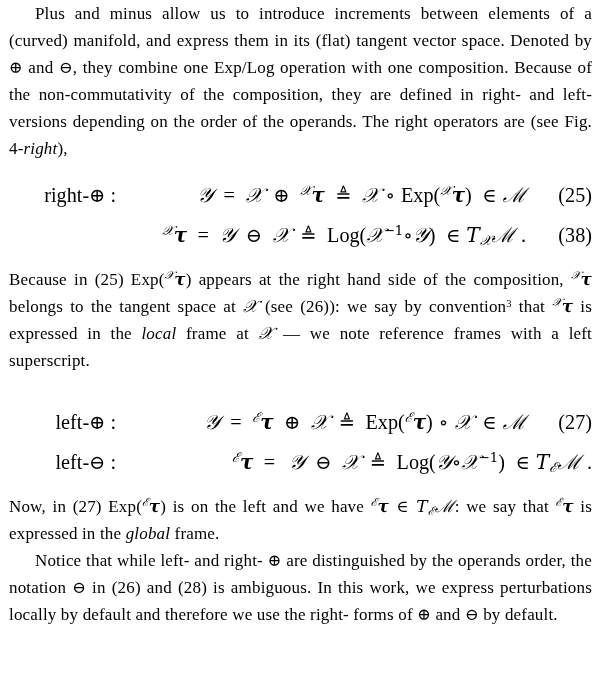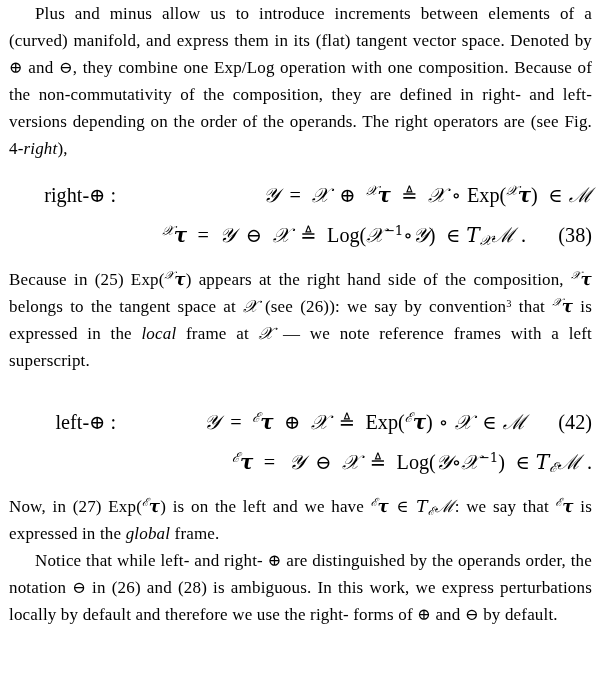--- a/index.html
+++ b/index.html
@@ -136,41 +136,43 @@
 <div class="page">
   <div class="col">
 
     <p class="para indent"><span>Plus and minus allow us to introduce increments between elements of a (curved) manifold, and express them in its (flat) tangent vector space. Denoted by </span><span class="op">⊕</span><span> and </span><span class="op">⊖</span><span>, they combine one Exp/Log operation with one composition. Because of the non-commutativity of the composition, they are defined in right- and left- versions depending on the order of the operands. The right operators are (see Fig. 4-</span><span class="it">right</span><span>),</span></p>
 
     <div class="eqblock" style="margin-top:12px;">
 
       <div class="eqrow">
         <div class="eq-label"><span>right-</span><span class="op">⊕</span><span> :</span></div>
         <div class="eq-body"><span class="mcal">𝒴</span><span class="sp-w"></span><span class="rm">=</span><span class="sp-w"></span><span class="mcal">𝒳</span><span class="sp-w"></span><span class="op">⊕</span><span class="sp-w"></span><span class="nb"><span class="lsup">𝒳</span><span class="tau">τ</span></span><span class="sp-w"></span><span class="op">≜</span><span class="sp-w"></span><span class="mcal">𝒳</span><span class="sp"></span><span class="op">∘</span><span class="sp"></span><span class="rm">Exp</span><span class="rm">(</span><span class="nb"><span class="lsup">𝒳</span><span class="tau">τ</span></span><span class="rm">)</span><span class="sp-w"></span><span class="op">∈</span><span class="sp"></span><span class="mcal">ℳ</span></div>
+        <div class="eq-num">(25)</div>
       </div>
 
       <div class="eqrow">
         <div class="eq-body"><span class="nb"><span class="lsup">𝒳</span><span class="tau">τ</span></span><span class="sp-w"></span><span class="rm">=</span><span class="sp-w"></span><span class="mcal">𝒴</span><span class="sp-w"></span><span class="op">⊖</span><span class="sp-w"></span><span class="mcal">𝒳</span><span class="sp-w"></span><span class="op">≜</span><span class="sp-w"></span><span class="rm">Log</span><span class="rm">(</span><span class="nb"><span class="mcal">𝒳</span><span class="rsup">−1</span></span><span class="op">∘</span><span class="mcal">𝒴</span><span class="rm">)</span><span class="sp-w"></span><span class="op">∈</span><span class="sp"></span><span class="nb"><span class="mcal">T</span><span class="sub">𝒳</span><span class="mcal">ℳ</span></span><span class="sp"></span><span class="rm">.</span></div>
         <div class="eq-num">(38)</div>
       </div>
 
     </div>
 
     <p class="para" style="margin-top:11px;"><span>Because in (25) Exp(</span><span class="nb"><span class="lsup">𝒳</span><span class="tau">τ</span></span><span>) appears at the right hand side of the composition, </span><span class="nb"><span class="lsup">𝒳</span><span class="tau">τ</span></span><span> belongs to the tangent space at </span><span class="mcal">𝒳</span><span> (see (26)): we say by convention</span><sup class="fn">3</sup><span> that </span><span class="nb"><span class="lsup">𝒳</span><span class="tau">τ</span></span><span> is expressed in the </span><span class="it">local</span><span> frame at </span><span class="mcal">𝒳</span><span> — we note reference frames with a left superscript.</span></p>
 
 
     <div class="eqblock" style="margin-top:28px;">
 
       <div class="eqrow">
         <div class="eq-label"><span>left-</span><span class="op">⊕</span><span> :</span></div>
         <div class="eq-body"><span class="mcal">𝒴</span><span class="sp-w"></span><span class="rm">=</span><span class="sp-w"></span><span class="nb"><span class="lsup">ℰ</span><span class="tau">τ</span></span><span class="sp-w"></span><span class="op">⊕</span><span class="sp-w"></span><span class="mcal">𝒳</span><span class="sp-w"></span><span class="op">≜</span><span class="sp-w"></span><span class="rm">Exp</span><span class="rm">(</span><span class="nb"><span class="lsup">ℰ</span><span class="tau">τ</span></span><span class="rm">)</span><span class="sp"></span><span class="op">∘</span><span class="sp"></span><span class="mcal">𝒳</span><span class="sp-w"></span><span class="op">∈</span><span class="sp"></span><span class="mcal">ℳ</span></div>
-        <div class="eq-num">(42)</div>
+        <div class="eq-num">(27)</div>
       </div>
 
       <div class="eqrow">
+        <div class="eq-label"><span>left-</span><span class="op">⊖</span><span> :</span></div>
         <div class="eq-body"><span class="nb"><span class="lsup">ℰ</span><span class="tau">τ</span></span><span class="sp-w"></span><span class="rm">=</span><span class="sp-w"></span><span class="sp-n"></span><span class="mcal">𝒴</span><span class="sp-w"></span><span class="op">⊖</span><span class="sp-w"></span><span class="mcal">𝒳</span><span class="sp-w"></span><span class="op">≜</span><span class="sp-w"></span><span class="rm">Log</span><span class="rm">(</span><span class="mcal">𝒴</span><span class="op">∘</span><span class="nb"><span class="mcal">𝒳</span><span class="rsup">−1</span></span><span class="rm">)</span><span class="sp-w"></span><span class="op">∈</span><span class="sp"></span><span class="nb"><span class="mcal">T</span><span class="sub">ℰ</span><span class="mcal">ℳ</span></span><span class="sp"></span><span class="rm">.</span></div>
       </div>
 
     </div>
 
     <p class="para" style="margin-top:11px;"><span>Now, in (27) Exp(</span><span class="nb"><span class="lsup">ℰ</span><span class="tau">τ</span></span><span>) is on the left and we have </span><span class="nb"><span class="lsup">ℰ</span><span class="tau">τ</span></span><span class="op"> ∈ </span><span class="nb"><span class="mcal">T</span><span class="sub">ℰ</span><span class="mcal">ℳ</span></span><span>: we say that </span><span class="nb"><span class="lsup">ℰ</span><span class="tau">τ</span></span><span> is expressed in the </span><span class="it">global</span><span> frame.</span></p>
 
     <p class="para indent"><span>Notice that while left- and right- </span><span class="op">⊕</span><span> are distinguished by the operands order, the notation </span><span class="op">⊖</span><span> in (26) and (28) is ambiguous. In this work, we express perturbations locally by default and therefore we use the right- forms of </span><span class="op">⊕</span><span> and </span><span class="op">⊖</span><span> by default.</span></p>
 
   </div>

